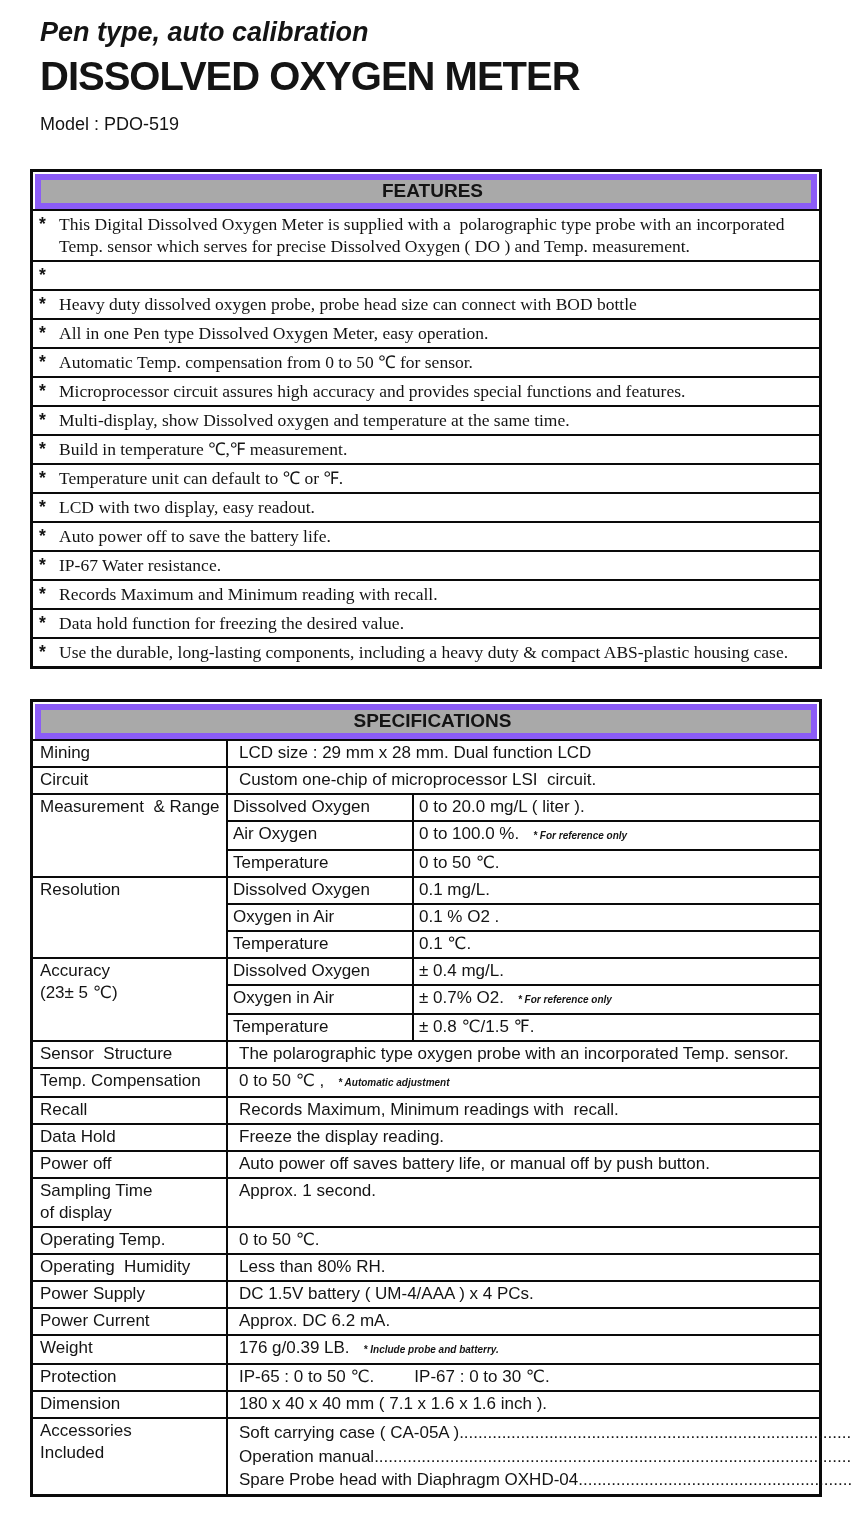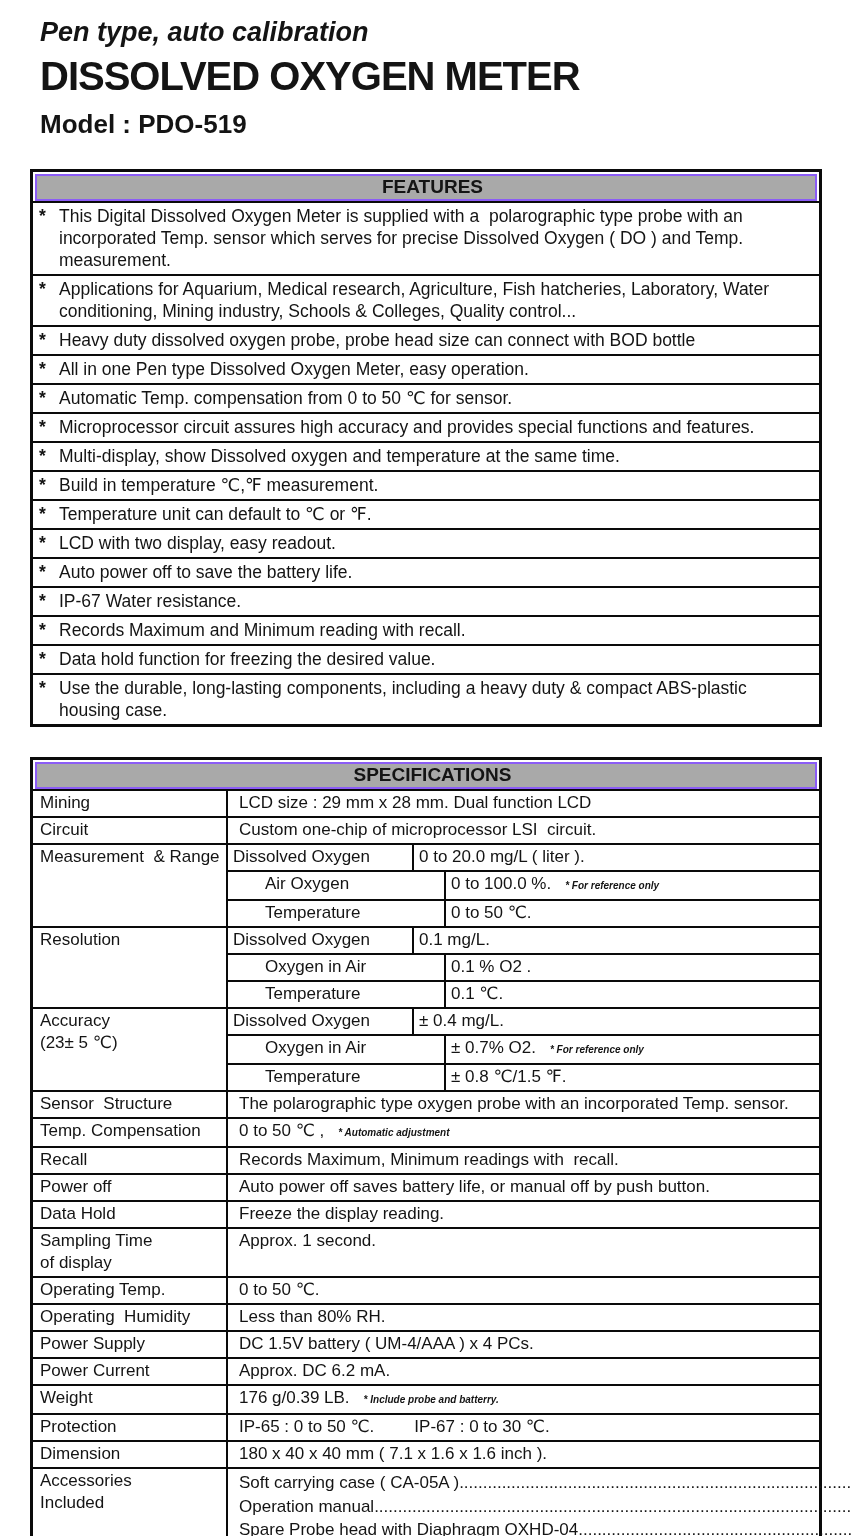--- a/index.html
+++ b/index.html
@@ -5,44 +5,44 @@
   html,body { margin:0; padding:0; background:#e8e8e8; }
   .page {
     width:852px; height:1536px; margin:0 auto; background:#ffffff;
     color:#141414; font-family:"Liberation Sans","DejaVu Sans",sans-serif;
     box-sizing:border-box; padding:16px 30px 0 30px; position:relative;
   }
   
   .hdr { margin-left:10px; }
   .tagline { font-size:27px; font-weight:bold; font-style:italic; line-height:32px; }
   .title   { font-size:40px; font-weight:bold; line-height:54px; margin:1px 0 6px 0; letter-spacing:-1px; }
-  .model   { font-size:26px; font-weight:bold; line-height:30px; }
+  .model   { font-size:18px; font-weight:normal; line-height:30px; }
 
   
   .box { border:3px solid #0a0a0a; margin-top:30px; background:#fff; }
   .section-head {
-    background:#a9a9a9; border:2px solid #8b5cf6; margin:2px 2px 0 2px;
+    background:#a9a9a9; border:6px solid #8b5cf6; margin:2px 2px 0 2px;
     text-align:center; font-weight:bold; font-size:19px; line-height:22px; padding:0 0 1px 13px;
   }
 
   
   .feat-row { display:flex; border-top:2px solid #0a0a0a; padding:2px 8px 3px 6px;
               font-size:17.5px; line-height:22px; }
   .feat-row:first-of-type { border-top:2px solid #0a0a0a; }
   .star { flex:none; width:20px; font-weight:bold; }
-  .feat-text { flex:1; white-space:pre-wrap; }
+  .feat-text { flex:1; white-space:pre-wrap;font-family:Liberation Serif, serif; }
 
   
   .srow { display:flex; border-top:2px solid #0a0a0a; font-size:17px; line-height:22px; align-items:stretch; }
   .slabel { flex:none; width:182px; border-right:2px solid #0a0a0a; padding:1px 4px 2px 7px; white-space:pre-wrap; }
   .sval   { flex:1; padding:1px 8px 2px 11px; white-space:pre-wrap; }
   .note   { font-style:italic; font-weight:bold; font-size:10px; margin-left:14px; white-space:pre-wrap; }
   .sstack { flex:1; display:flex; flex-direction:column; }
   .subrow { display:flex; flex:1; }
-  .subrow + .subrow { border-top:2px solid #0a0a0a;padding-left:32px; }
+  .subrow + .subrow { border-top:2px solid #0a0a0a; }
   .subname { flex:none; width:175px; border-right:2px solid #0a0a0a; padding:1px 4px 2px 5px; }
   .subval  { flex:1; padding:1px 6px 2px 5px; white-space:pre-wrap; }
   .gap2 { margin-left:40px; }
 
   .stack { display:flex; flex-direction:column; padding-top:2px; padding-bottom:2px; }
   .dotline { display:flex; align-items:baseline; line-height:23.5px; }
   .dname { flex:none; white-space:pre-wrap; }
   .dots { flex:1 1 auto; overflow:hidden; white-space:nowrap; min-width:8px; }
   .dots::after { content:"......................................................................................................................................................................................................"; }
   .acc-val { padding-right:22px; }
@@ -59,21 +59,20 @@
   </div>
 
   <div class="box">
     <div class="section-head">FEATURES</div>
     <div class="feat-row">
         <span class="star">*</span>
         <span class="feat-text">This Digital Dissolved Oxygen Meter is supplied with a  polarographic type probe with an incorporated Temp. sensor which serves for precise Dissolved Oxygen ( DO ) and Temp. measurement.</span>
       </div>
     <div class="feat-row">
         <span class="star">*</span>
-        <span class="feat-text">Applications for Aquarium, Medical research, Agriculture, Fish hatcheries, Laboratory, Water conditioning, Mining industry, Schools &amp; Colleges, Quality control...</span>
       </div>
     <div class="feat-row">
         <span class="star">*</span>
         <span class="feat-text">Heavy duty dissolved oxygen probe, probe head size can connect with BOD bottle</span>
       </div>
     <div class="feat-row">
         <span class="star">*</span>
         <span class="feat-text">All in one Pen type Dissolved Oxygen Meter, easy operation.</span>
       </div>
     <div class="feat-row">
@@ -199,27 +198,27 @@
       <div class="slabel">Temp. Compensation</div>
       <div class="sval"><span>0 to 50 ℃ ,</span><span class="note">* Automatic adjustment</span></div>
     </div>
 
     <div class="srow">
       <div class="slabel">Recall</div>
       <div class="sval">Records Maximum, Minimum readings with  recall.</div>
     </div>
 
     <div class="srow">
+      <div class="slabel">Data Hold</div>
+      <div class="sval">Freeze the display reading.</div>
+    </div>
+
+    <div class="srow">
       <div class="slabel">Power off</div>
       <div class="sval">Auto power off saves battery life, or manual off by push button.</div>
-    </div>
-
-    <div class="srow">
-      <div class="slabel">Data Hold</div>
-      <div class="sval">Freeze the display reading.</div>
     </div>
 
     <div class="srow">
       <div class="slabel">Sampling Time
 of display</div>
       <div class="sval">Approx. 1 second.</div>
     </div>
 
     <div class="srow">
       <div class="slabel">Operating Temp.</div>

